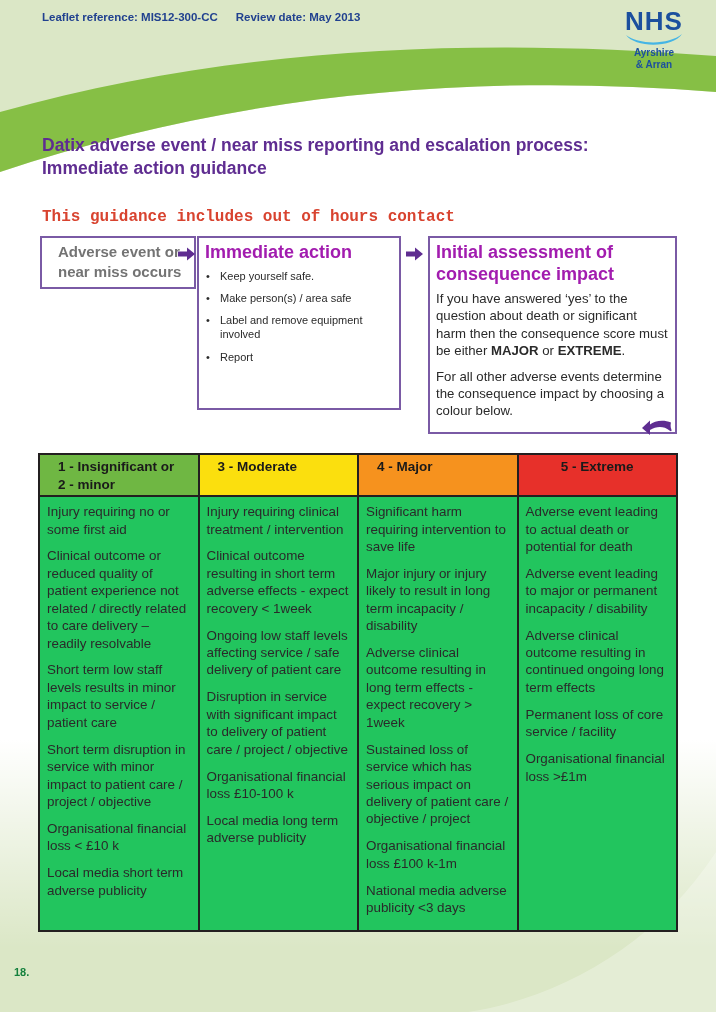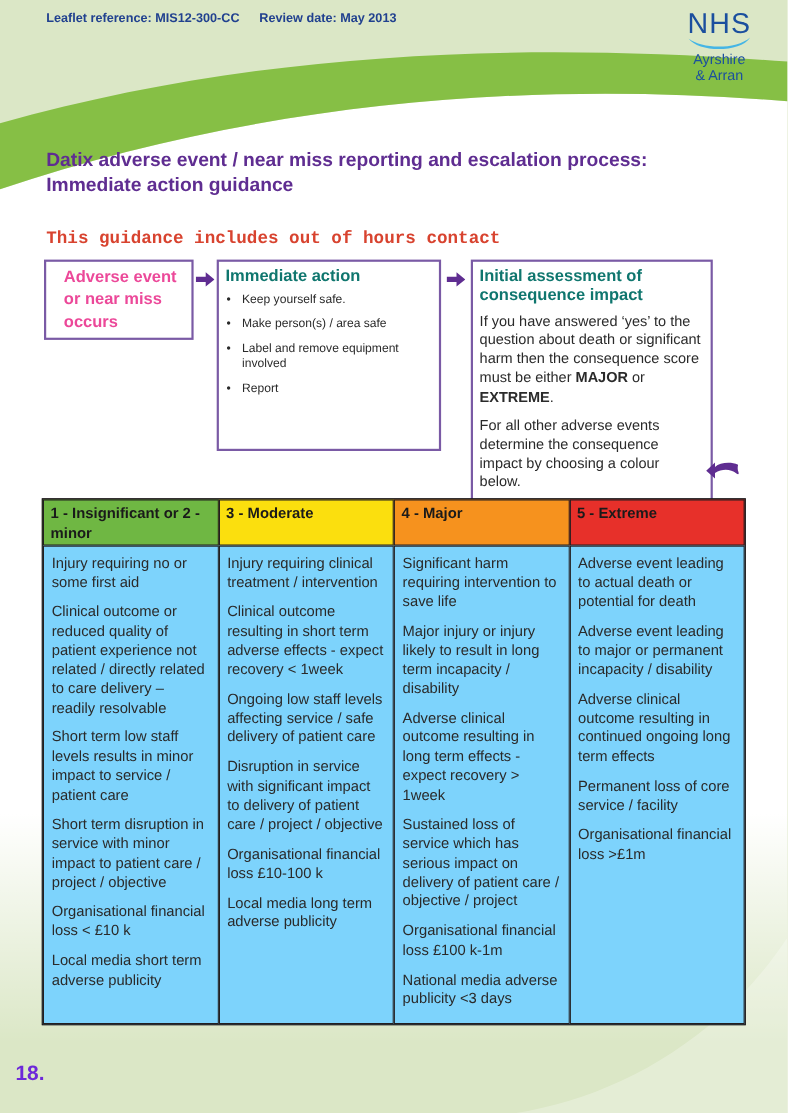--- a/index.html
+++ b/index.html
@@ -10,54 +10,54 @@
     background:#dbe7c6; overflow:hidden;
   }
   .bg-svg { position:absolute; inset:0; }
 
   
   .meta { position:absolute; left:42px; top:11px; font-size:11.5px; font-weight:bold; color:#21418f; }
   .meta span { margin-right:18px; }
 
   
   .nhs-logo { position:absolute; top:8px; right:18px; width:88px; text-align:center; color:#1b4f9e; }
-  .nhs-logo .nhs { font-size:26px; font-weight:normal; letter-spacing:1px; line-height:1; }
+  .nhs-logo .nhs { font-size:26px; font-weight:bold; letter-spacing:1px; line-height:1; }
   .nhs-logo .wave { margin:-1px auto 0; display:block; }
-  .nhs-logo .org { font-size:13px; font-weight:normal; line-height:1.15; }
+  .nhs-logo .org { font-size:10px; font-weight:bold; line-height:1.15; }
 
   .title { position:absolute; left:42px; top:134px; width:630px;
            color:#5f2d91; font-size:17.5px; font-weight:bold; line-height:1.3; }
   .subtitle { position:absolute; left:42px; top:208px; color:#d8432f; font-size:16px; font-weight:bold;font-family:Liberation Mono, monospace; }
 
   
   .fbox { position:absolute; background:#fff; border:2px solid #7a5aa5; padding:4px 6px; }
-  .box1 { left:40px; top:236px; width:136px; color:#ec4899; font-weight:bold; font-size:15px; line-height:1.35;padding-left:16px; }
+  .box1 { left:40px; top:236px; width:156px; color:#737373; font-weight:bold; font-size:15px; line-height:1.35;padding-left:16px; }
   .box2 { left:197px; top:236px; width:204px; min-height:174px; }
-  .box3 { left:428px; top:236px; width:220px; min-height:179px; }
-  .fbox h3 { color:#0f766e; font-size:15px; line-height:1.2; margin-bottom:5px; }
+  .box3 { left:428px; top:236px; width:249px; min-height:179px; }
+  .fbox h3 { color:#a21caf; font-size:18px; line-height:1.2; margin-bottom:5px; }
   .bullets { list-style:none; }
   .bullets li { position:relative; padding-left:15px; font-size:11px; line-height:1.3;
                 margin-bottom:8px; color:#2a2a2a; }
   .bullets li::before { content:"•"; position:absolute; left:1px; color:#2a2a2a; }
   .box3 p { font-size:13.2px; line-height:1.3; color:#2a2a2a; margin-bottom:9px; }
   .arrow { position:absolute; }
   .arr1 { left:178px; top:247px; }
   .arr2 { left:406px; top:247px; }
   .return-arrow { position:absolute; left:641px; top:419px; }
 
   
   .ctable { position:absolute; left:38px; top:453px; width:640px;
             display:grid; grid-template-columns:repeat(4,1fr);
             border:1px solid #231f20; background:#231f20; grid-gap:0; }
   .th { border:1px solid #231f20; font-size:13.5px; font-weight:bold; color:#1a1a1a;
-        padding:3px 6px 2px; line-height:1.3; min-height:37px; }
-  .td { border:1px solid #231f20; background:#7dd3fc; padding:6px 6px 4px 7px; min-height:408px; }
+        padding:3px 18px 2px; line-height:1.3; min-height:37px; }
+  .td { border:1px solid #231f20; background:#22c55e; padding:6px 6px 4px 7px; min-height:408px; }
   .td p { font-size:13.4px; line-height:1.3; color:#2a2a2a; margin-bottom:9.5px; }
 
-  .pagenum { position:absolute; left:14px; top:966px; color:#6d28d9; font-size:19px; font-weight:bold; }
+  .pagenum { position:absolute; left:14px; top:966px; color:#15803d; font-size:11px; font-weight:bold; }
 </style>
 </head>
 <body>
 
 <div class="page">
 
   <svg class="bg-svg" width="716" height="1012" viewBox="0 0 716 1012">
     <defs>
       <linearGradient id="fadeWhite" gradientUnits="userSpaceOnUse" x1="0" y1="740" x2="0" y2="948">
         <stop offset="0" stop-color="#ffffff" stop-opacity="1"></stop>
@@ -119,21 +119,21 @@
   </div>
 
   <svg class="return-arrow" width="31" height="18" viewBox="0 0 31 18">
     <path d="M30,3.5 C23,0.5 13.5,1.5 9,5.5 L9,1.5 L1,9 L9,16 L9,11 C15.5,7 23,7 28.5,11.5 C30.2,12.8 31,12.2 30.3,10.2 C29.4,7.8 29.5,5.6 30,3.5 Z" fill="#5f2d91"></path>
   </svg>
 
   <div class="ctable">
       <div class="th" style="background: rgb(111, 183, 67);">1 - Insignificant or 2 - minor</div>
       <div class="th" style="background: rgb(251, 223, 14);">3 - Moderate</div>
       <div class="th" style="background: rgb(246, 146, 30);">4 - Major</div>
-      <div class="th" style="background: rgb(231, 48, 42);">5 - Extreme</div>
+      <div class="th" style="background: rgb(231, 48, 42); text-align: center;">5 - Extreme</div>
       <div class="td">
         <p>Injury requiring no or some first aid</p>
         <p>Clinical outcome or reduced quality of patient experience  not related / directly related to care delivery – readily resolvable</p>
         <p>Short term low staff levels results in minor impact to  service / patient care</p>
         <p>Short term disruption in service with minor impact to patient care / project / objective</p>
         <p>Organisational financial loss &lt; £10 k</p>
         <p>Local media short term adverse publicity</p>
       </div>
       <div class="td">
         <p>Injury requiring clinical treatment / intervention</p>

